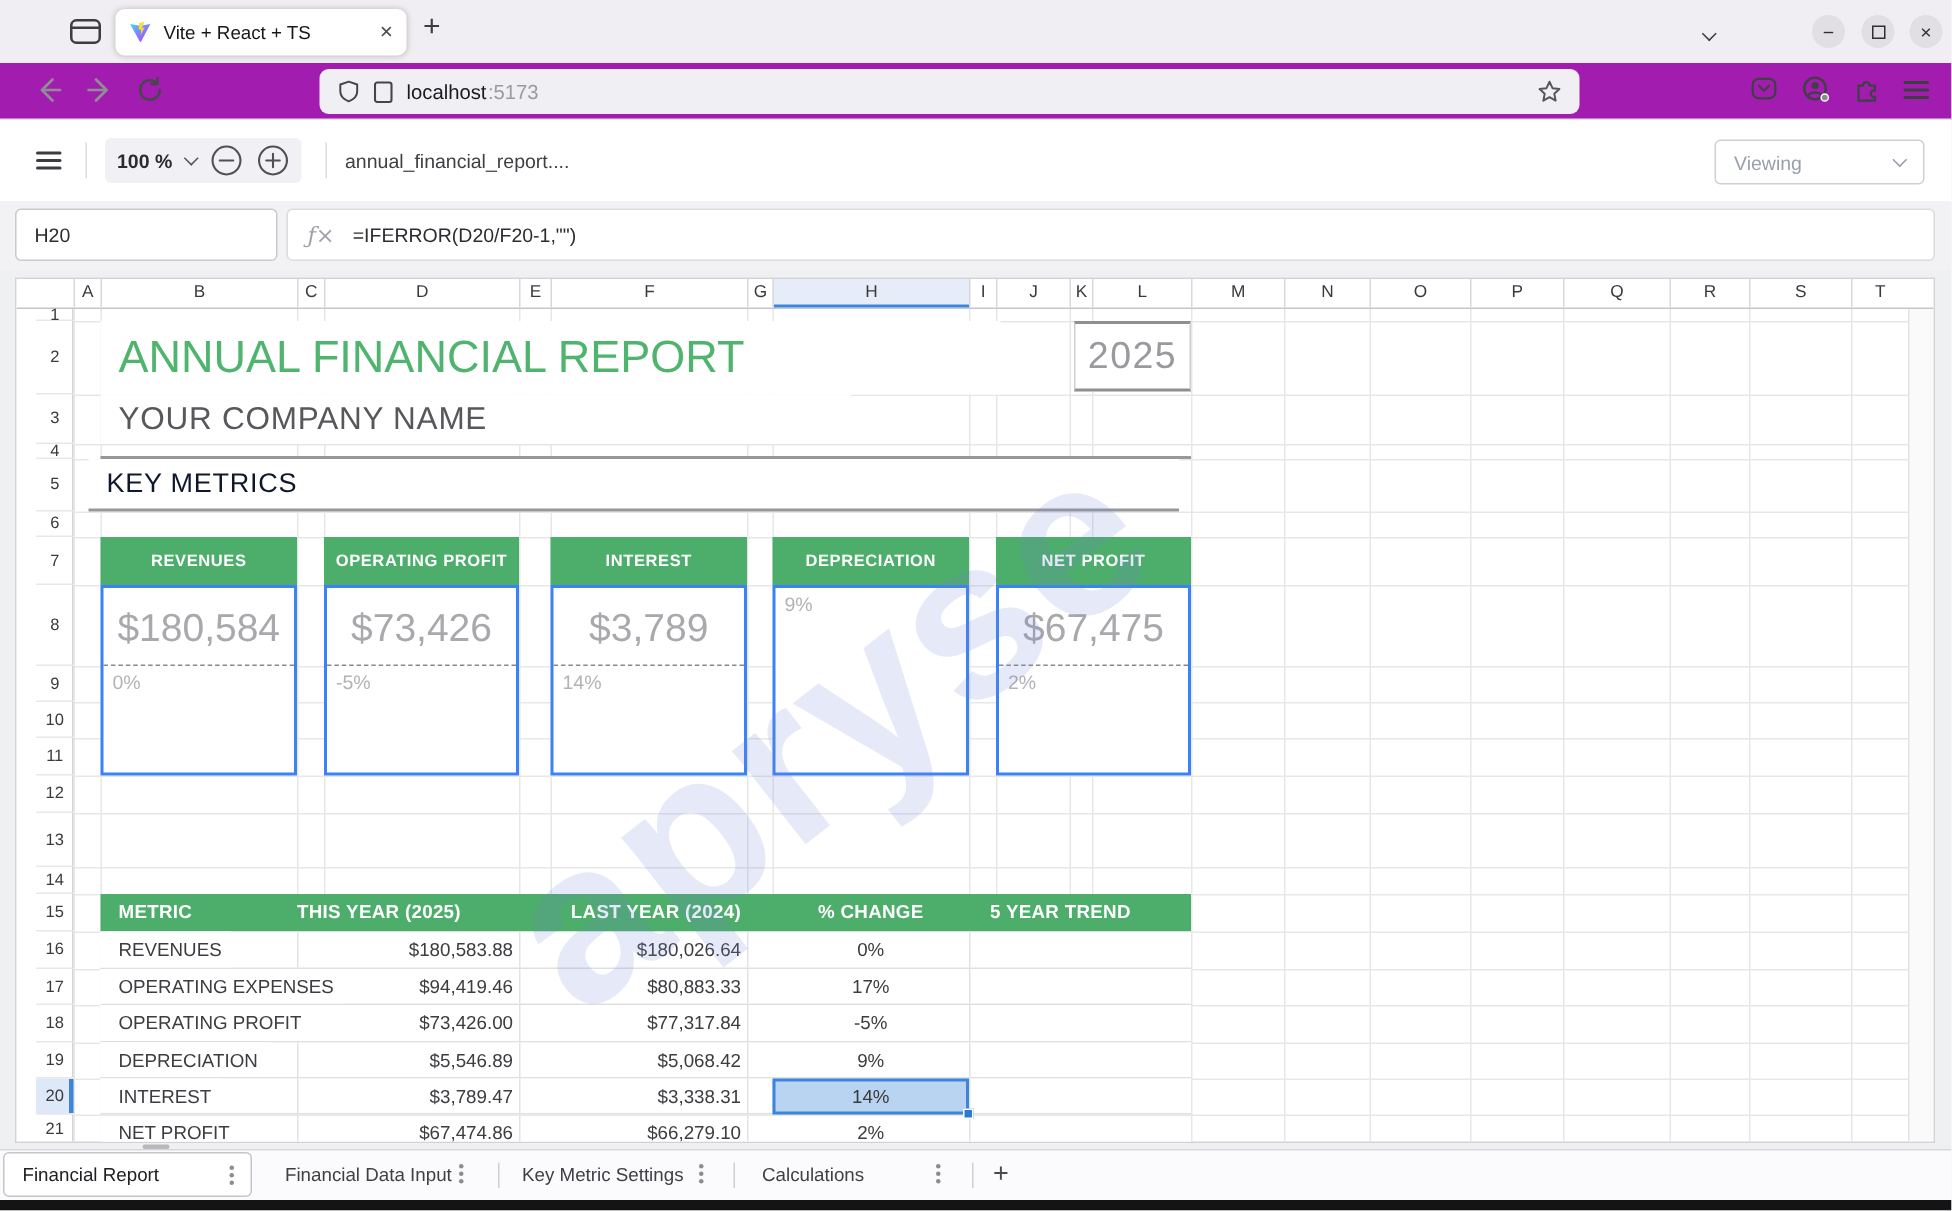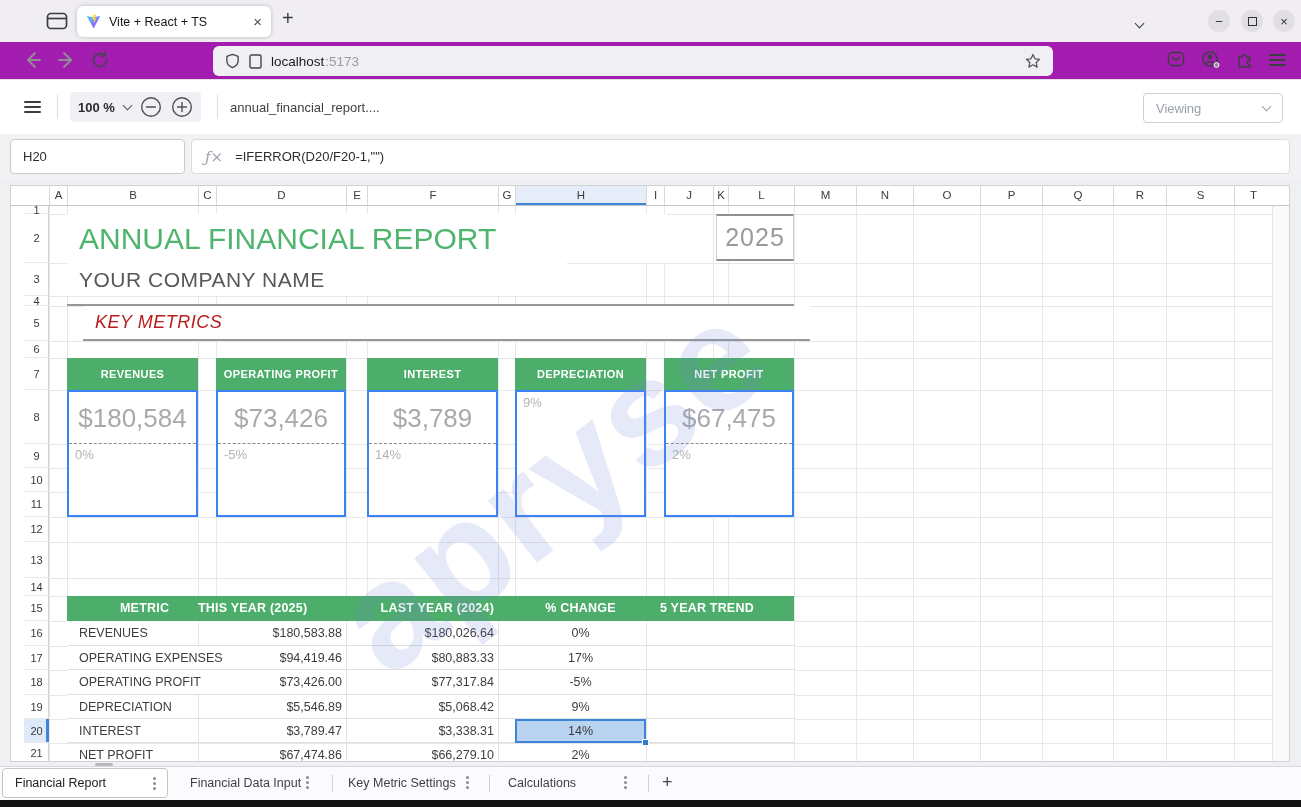--- a/index.html
+++ b/index.html
@@ -59,33 +59,33 @@
   .gridlines{position:absolute;inset:0;z-index:1;pointer-events:none;}
   .vline{position:absolute;top:20px;bottom:0;width:1px;background:#e7e7e9;}
   .hline{position:absolute;left:38px;right:17px;height:1px;background:#e7e7e9;}
   .vscroll{position:absolute;right:0;top:20px;bottom:0;width:17px;background:#fafafb;border-left:1px solid #e3e3e5;z-index:7;}
 
   .sc{position:absolute;z-index:2;}
   .doc-title{left:56px;top:28px;width:600px;height:49px;line-height:49px;padding-left:12px;font-size:30px;color:#4fb46d;background:#fff;white-space:nowrap;}
   .year-box{left:705px;top:28px;width:78px;height:47px;background:#fff;border:1px solid #cfcfd2;border-top:2px solid #8f8f92;border-bottom:2px solid #8f8f92;font-size:25px;color:#9a9a9e;text-align:center;line-height:43px;letter-spacing:1px;}
   .company{left:56px;top:77px;width:500px;height:33px;line-height:33px;padding-left:12px;font-size:21px;color:#58585c;letter-spacing:.5px;background:#fff;}
   .hr4{left:56px;top:118px;width:727px;height:2px;background:#98989b;}
-  .section{left:72px;width:727px;background:#fff;border-bottom:2px solid #98989b;color:#b91c1c;font-size:18px;padding-left:12px;letter-spacing:.5px;font-style:italic;}
+  .section{left:48px;width:727px;background:#fff;border-bottom:2px solid #98989b;color:#0f172a;font-size:18px;padding-left:12px;letter-spacing:.5px;}
   .sec-key{top:120px;height:35px;line-height:33px;}
   .sec-all{top:356px;height:36px;line-height:34px;}
 
   .card-h{top:172px;height:32px;background:#4cae6a;color:#fff;font-size:11px;font-weight:bold;text-align:center;line-height:32px;letter-spacing:.4px;}
   .card-b{top:204px;height:127px;background:#fff;border:2px solid #3b82f6;}
   .card-v{height:52px;line-height:52px;text-align:center;font-size:26px;color:#a9a9ad;border-bottom:1px dashed #8a8a8e;}
   .card-c{padding:3px 6px;font-size:13px;color:#b3b3b7;}
   .p1{left:56px;width:131px;} .p2{left:205px;width:130px;} .p3{left:356px;width:131px;} .p4{left:504px;width:131px;} .p5{left:653px;width:130px;}
 
   .thead-bg{left:56px;top:410px;width:727px;height:25px;background:#4cae6a;}
   .th{position:absolute;top:410px;height:25px;line-height:25px;color:#fff;font-size:12.5px;font-weight:bold;z-index:2;letter-spacing:.2px;}
-  .th1{left:56px;width:131px;padding-left:12px;margin-left:41px;}
+  .th1{left:56px;width:131px;padding-left:12px;}
   .th2{left:187px;width:148px;padding-right:4px;}
   .th3{left:335px;width:152px;text-align:right;padding-right:4px;}
   .th4{left:504px;width:131px;text-align:center;}
   .th5{left:635px;width:148px;padding-left:14px;}
 
   .trow{position:absolute;left:56px;width:727px;background:#fff;border-bottom:1px solid #dfdfe2;}
   .r16{top:435px;height:25px;} .r17{top:460px;height:24px;} .r18{top:484px;height:25px;}
   .r19{top:509px;height:24px;} .r20{top:533px;height:24px;} .r21{top:558px;height:22px;}
   .ts{position:absolute;top:0;bottom:0;width:1px;background:#e3e3e5;}
   .s1{left:131px;} .s2{left:279px;} .s3{left:431px;} .s4{left:579px;}

